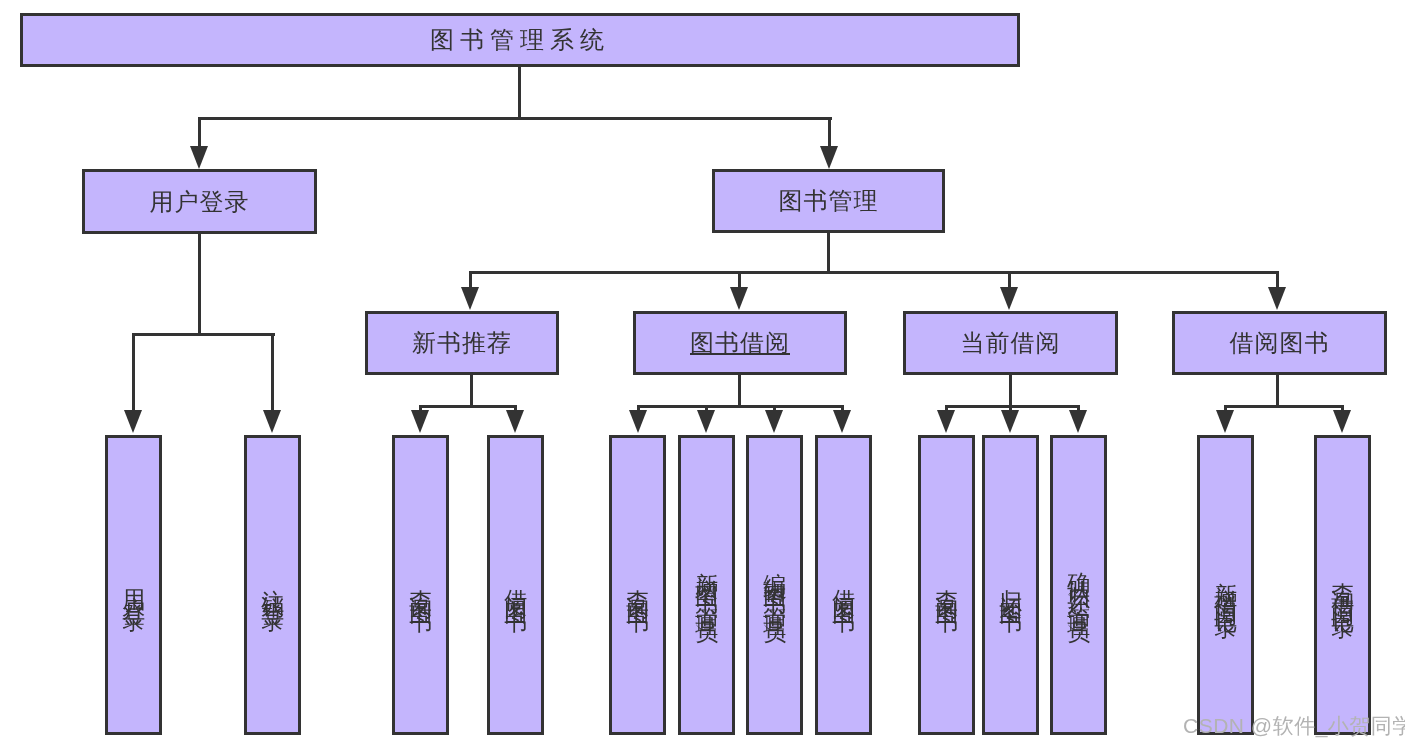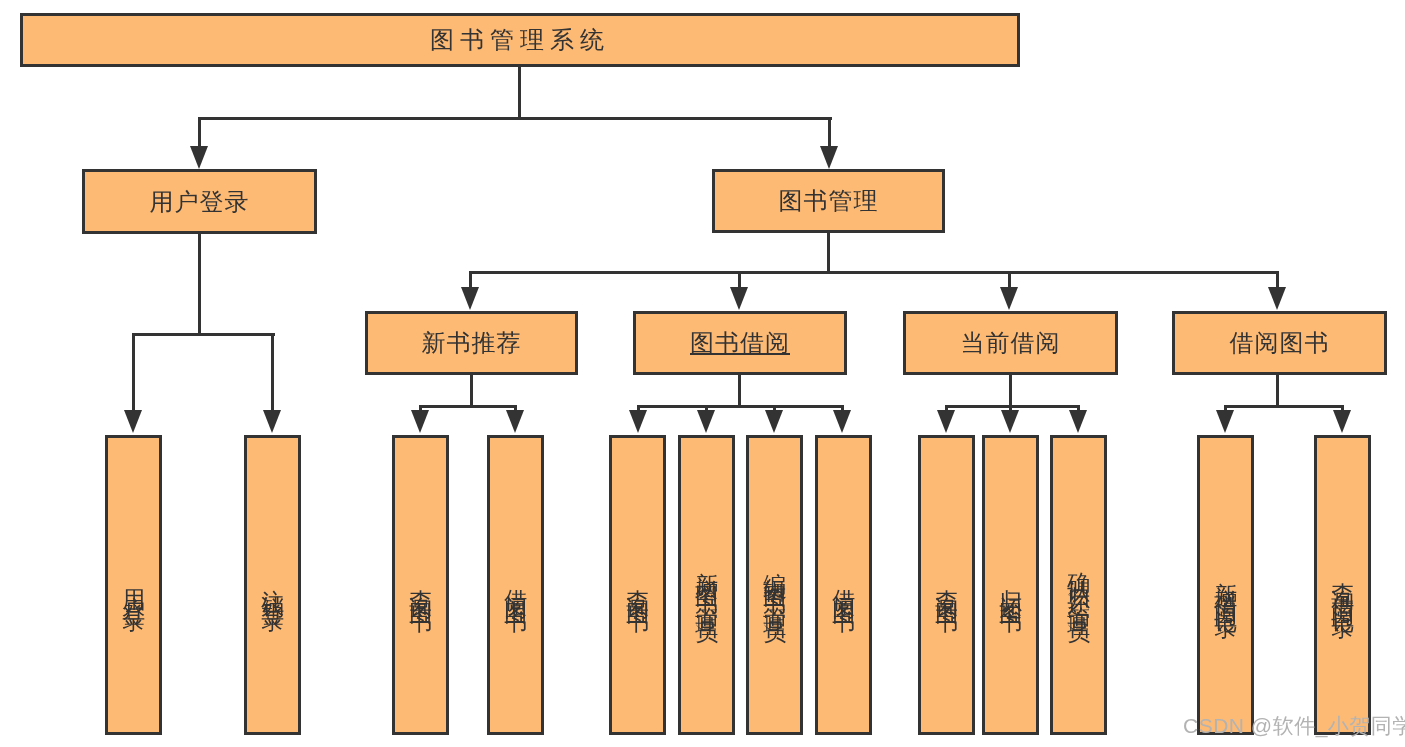--- a/index.html
+++ b/index.html
@@ -5,21 +5,21 @@
   html,body { margin:0; padding:0; background:#fff; }
   .stage {
     position:relative; width:1405px; height:747px;
     background:var(--background,#ffffff);
     font-family:"Liberation Sans","DejaVu Sans",sans-serif;
     overflow:hidden;
   }
   .box {
     position:absolute; box-sizing:border-box;
     border:3px solid var(--line,#333333);
-    background:#fdba74;
+    background:#c4b5fd;
     display:flex; align-items:center; justify-content:center;
     color:var(--text,#333333);
     z-index:2;
   }
   .hlabel { font-size:24px; letter-spacing:1px; white-space:nowrap; }
   .root-box .hlabel { letter-spacing:6px; }
   .leaf { width:57px; height:300px; top:435px; }
   .vtext {
     writing-mode:vertical-rl; text-orientation:mixed;
     font-size:23px; letter-spacing:7px; line-height:1.1; white-space:nowrap;
@@ -45,21 +45,21 @@
     <span class="hlabel">图书管理系统</span>
   </div>
 
   <div class="box" style="left:82px;top:169px;width:235px;height:65px;">
     <span class="hlabel">用户登录</span>
   </div>
   <div class="box" style="left:712px;top:169px;width:233px;height:64px;text-align:right;">
     <span class="hlabel">图书管理</span>
   </div>
 
-  <div class="box" style="left:365px;top:311px;width:213px;height:64px;">
+  <div class="box" style="left:365px;top:311px;width:194px;height:64px;">
     <span class="hlabel">新书推荐</span>
   </div>
   <div class="box" style="left:633px;top:311px;width:214px;height:64px;text-decoration:underline;">
     <span class="hlabel">图书借阅</span>
   </div>
   <div class="box" style="left:903px;top:311px;width:215px;height:64px;text-align:right;">
     <span class="hlabel">当前借阅</span>
   </div>
   <div class="box" style="left:1172px;top:311px;width:215px;height:64px;">
     <span class="hlabel">借阅图书</span>

